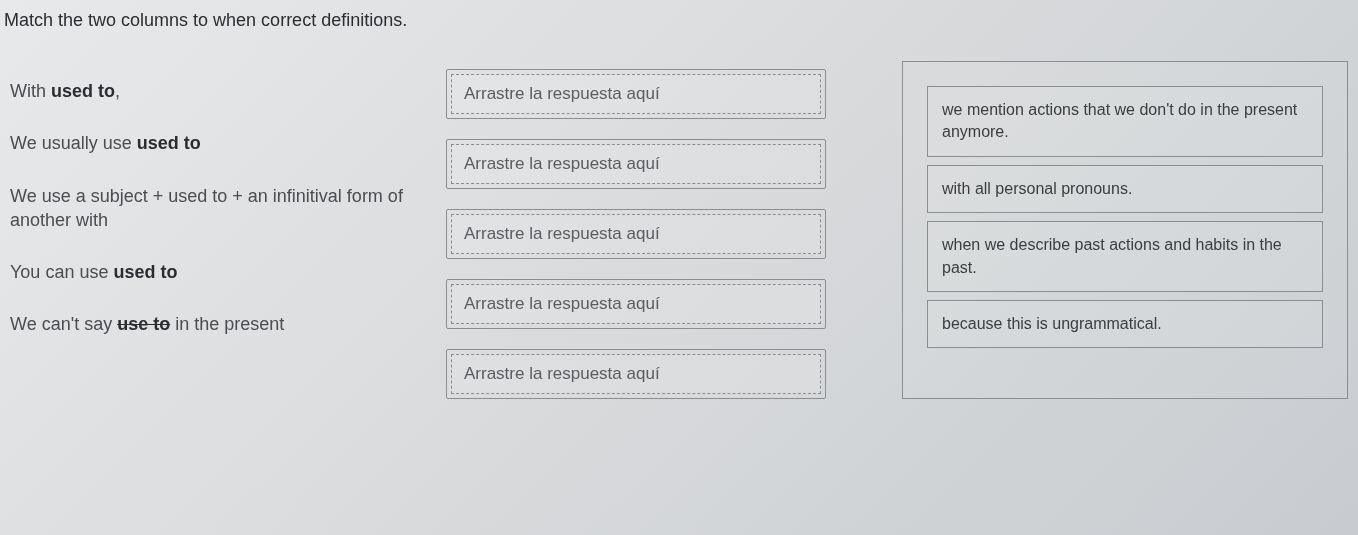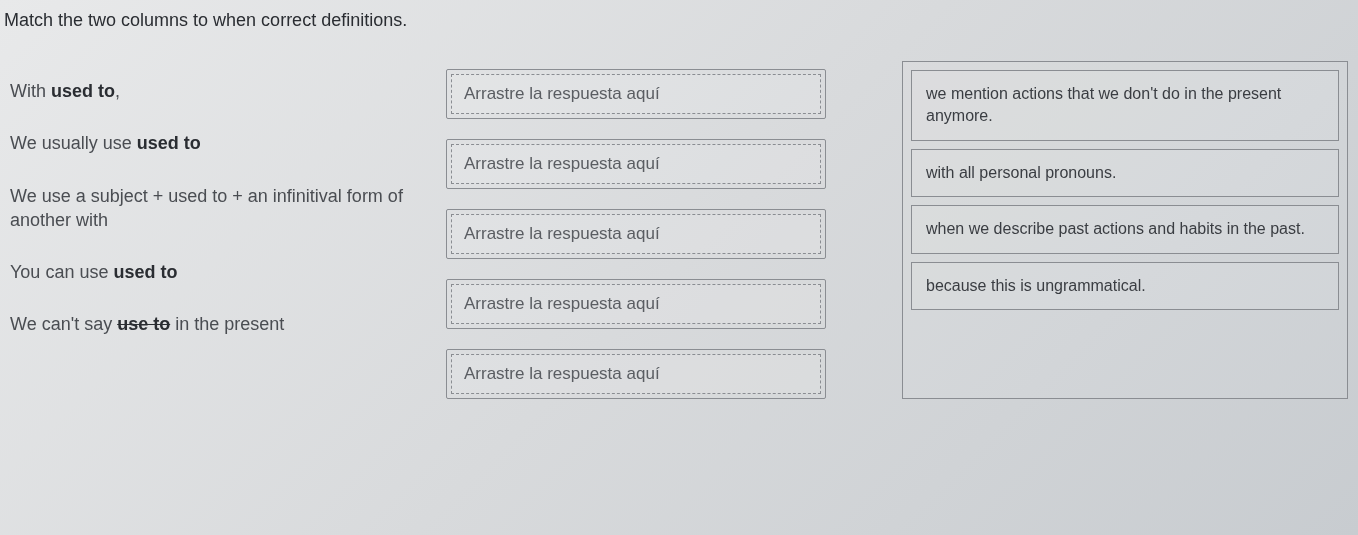--- a/index.html
+++ b/index.html
@@ -61,21 +61,21 @@
       border: 1px dashed #8a8d92;
       padding: 9px 12px;
       font-size: 17px;
       color: #5a5d62;
       background: rgba(255,255,255,0.1);
     }
     .answers-column {
       flex: 1;
       margin-left: 60px;
       border: 1px solid #8a8d92;
-      padding: 8px;
+      padding: 24px;
       display: flex;
       flex-direction: column;
       gap: 8px;
       background: rgba(255,255,255,0.05);
     }
     .answer-item {
       border: 1px solid #8a8d92;
       padding: 12px 14px;
       font-size: 16px;
       color: #3a3d42;

